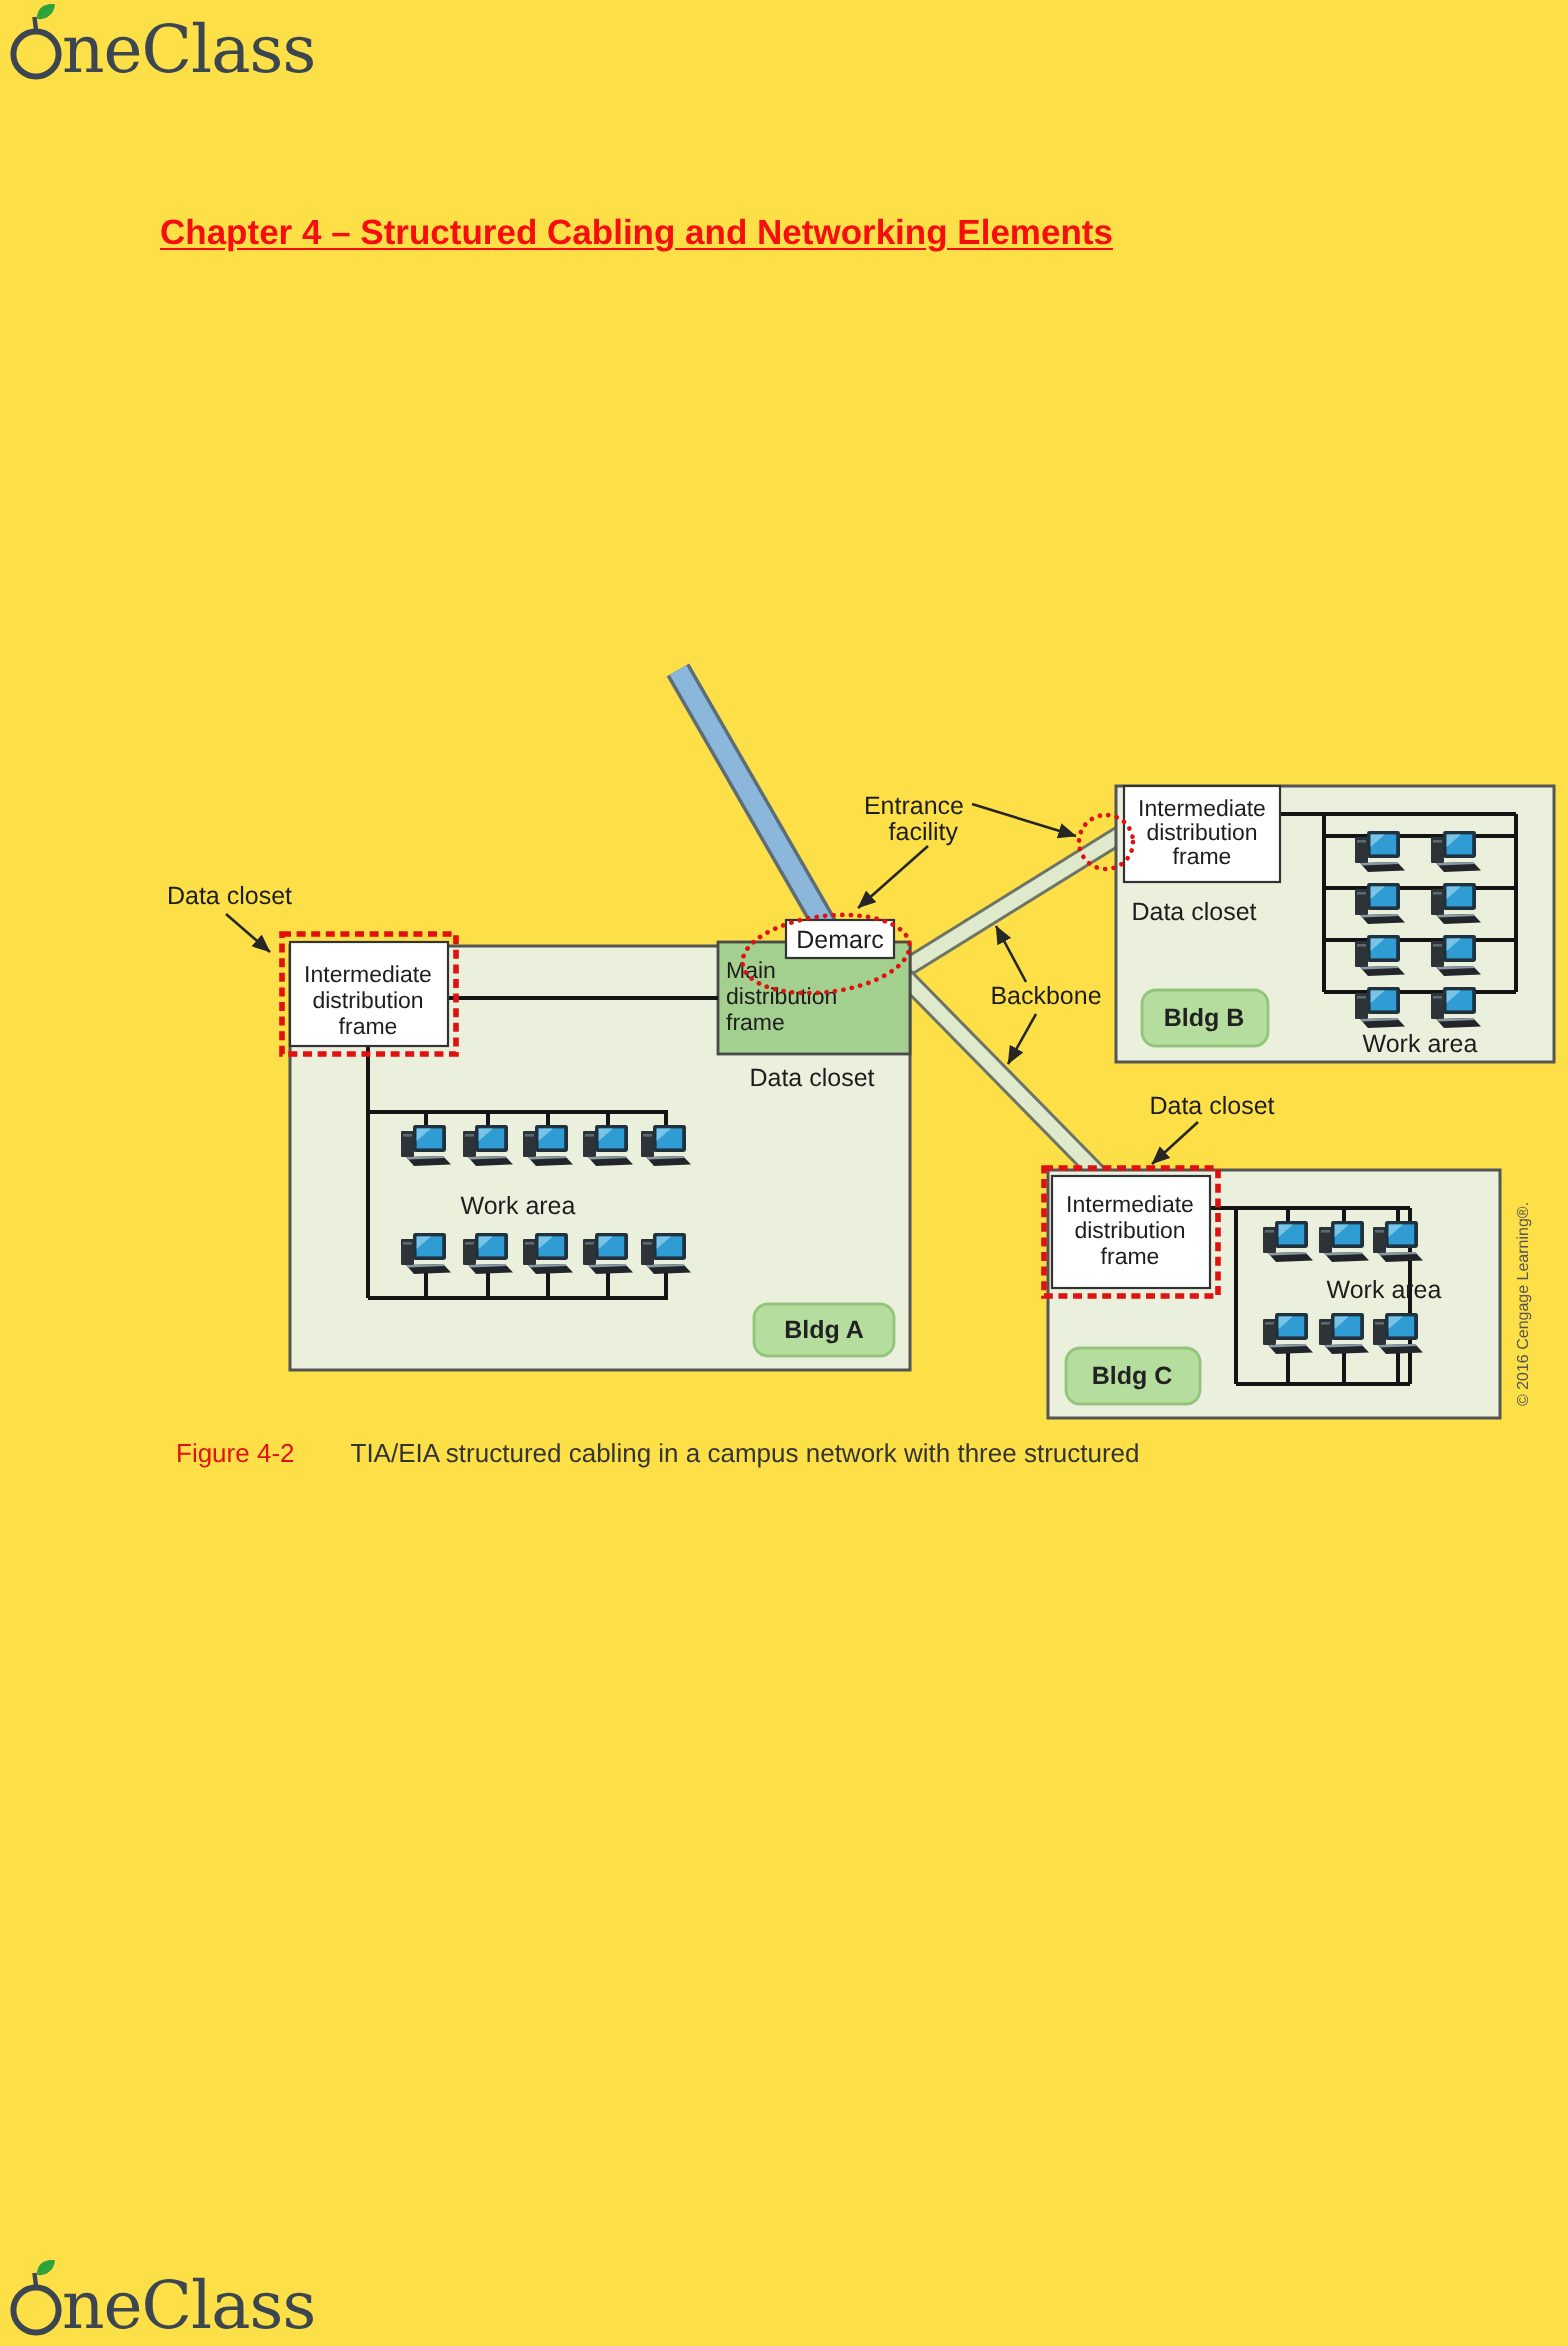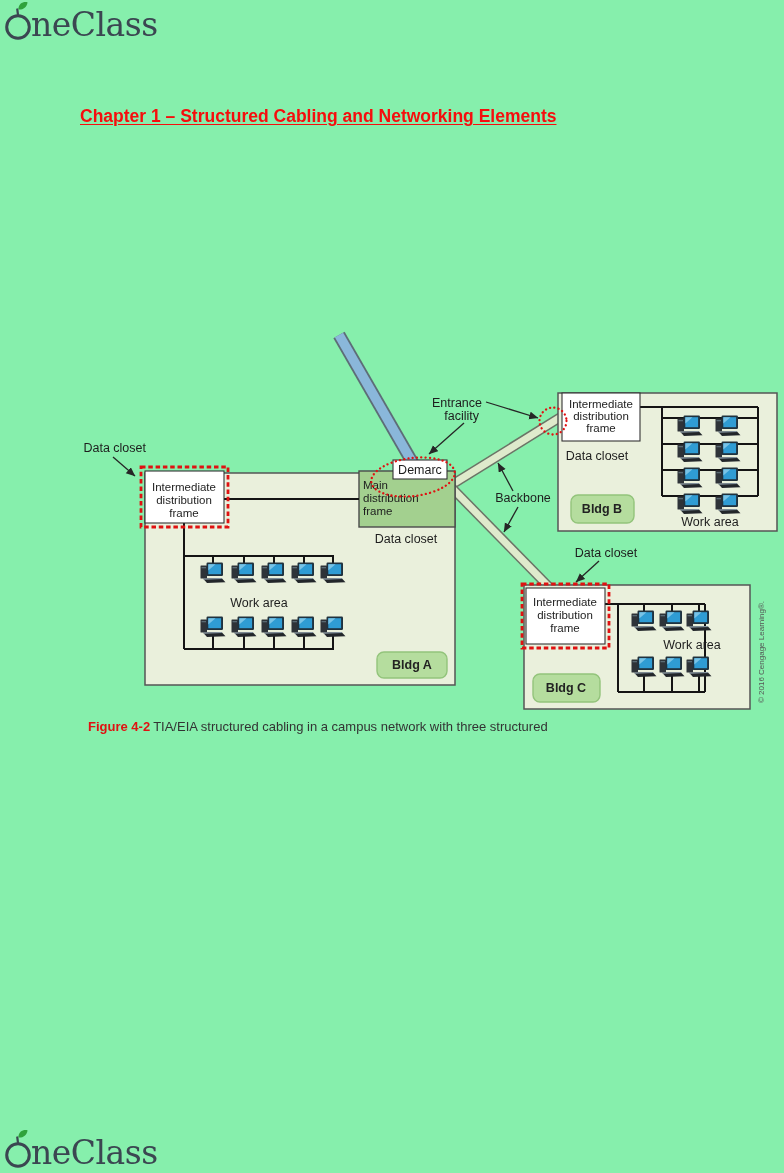--- a/index.html
+++ b/index.html
@@ -1,31 +1,31 @@
 <!DOCTYPE html>
 <html style="--c-building_fill: #eaf0dc; --c-mdf_fill: #a3d08f; --c-badge_fill: #b5dd9e; --c-backbone_fill: #dfeacc; --c-provider_cable: #8ab7da; --c-highlight_red: #e01111; --c-screen_blue: #2f9cd4;"><head>
 <meta charset="utf-8">
 <style>
   html,body{margin:0;padding:0;background:#fff}
-  .page{position:relative;width:784px;height:1173px;background:#86efac;overflow:hidden;
+  .page{position:relative;width:784px;height:1173px;background:#fde047;overflow:hidden;
         font-family:"Liberation Sans",sans-serif}
 
   
   .logo{position:absolute;left:4px;width:230px;height:48px}
   .logo-top{top:0}
   .logo-bottom{top:1128px}
   .logo .apple{position:absolute;left:0;top:0}
   .logo .logo-text{position:absolute;left:27px;top:5px;
         font-family:"DejaVu Serif",serif;font-size:33px;color:#3b4651;letter-spacing:-.5px}
 
   
   .title{position:absolute;left:80px;top:106px;font-size:17.5px;font-weight:bold;
          color:#f60d0d;text-decoration:underline;text-underline-offset:2px}
   .caption{position:absolute;left:88px;top:719px;font-size:13px;color:#333;white-space:nowrap}
-  .fig-num{color:var(--c-highlight_red,#c9372b);font-weight:bold;margin-right:3px}
+  .fig-num{color:var(--c-highlight_red,#c9372b);font-weight:normal;margin-right:28px}
 
   
   .diagram{position:absolute;left:80px;top:330px;width:704px;height:385px}
   .bldg{fill:var(--c-building_fill,#eaf0dc);stroke:#555;stroke-width:1.5}
   .mdf{fill:var(--c-mdf_fill,#a3d08f);stroke:#4a4a4a;stroke-width:1.4}
   .whitebox{fill:#fff;stroke:#333;stroke-width:1.1}
   .reddash{fill:none;stroke:var(--c-highlight_red,#e01111);stroke-width:2.8;stroke-dasharray:4.5 2.8}
   .reddot{fill:none;stroke:var(--c-highlight_red,#e01111);stroke-width:2.3;stroke-dasharray:.1 4.2;stroke-linecap:round}
   .wire{stroke:#141414;stroke-width:2;fill:none}
   .cable-under{stroke:#5d6d77;stroke-width:13;fill:none}
@@ -46,21 +46,21 @@
 
   <div class="logo logo-top">
     <svg class="apple" width="30" height="48" viewBox="0 0 30 48">
       <circle cx="14" cy="27" r="11.3" fill="none" stroke="#3b4651" stroke-width="3"></circle>
       <path d="M14.2,16.5 L13.2,8.5" stroke="#3b4651" stroke-width="2.2" fill="none"></path>
       <path d="M14.5,9.5 C14,3.5 19.5,1.2 23.5,2.2 C23,7.5 18.5,10 14.5,9.5 Z" fill="#2fa23c"></path>
     </svg>
     <span class="logo-text">neClass</span>
   </div>
 
-  <div class="title">Chapter 1 – Structured Cabling and Networking Elements</div>
+  <div class="title">Chapter 4 – Structured Cabling and Networking Elements</div>
 
   <svg class="diagram" viewBox="80 330 704 385">
     <defs>
       <marker id="arw" markerWidth="8" markerHeight="7" refX="6.8" refY="3" orient="auto">
         <path d="M0,0 L7,3 L0,6 Z" fill="#262626"></path>
       </marker>
       <g id="pc">
         <rect x="0.5" y="3.5" width="6.5" height="13" rx="0.5" fill="#2e3338"></rect>
         <rect x="1.5" y="5" width="4.5" height="1.3" fill="#5a6b73"></rect>
         <rect x="6.5" y="0.5" width="16.5" height="13.5" rx="1.2" fill="#20323e"></rect>

